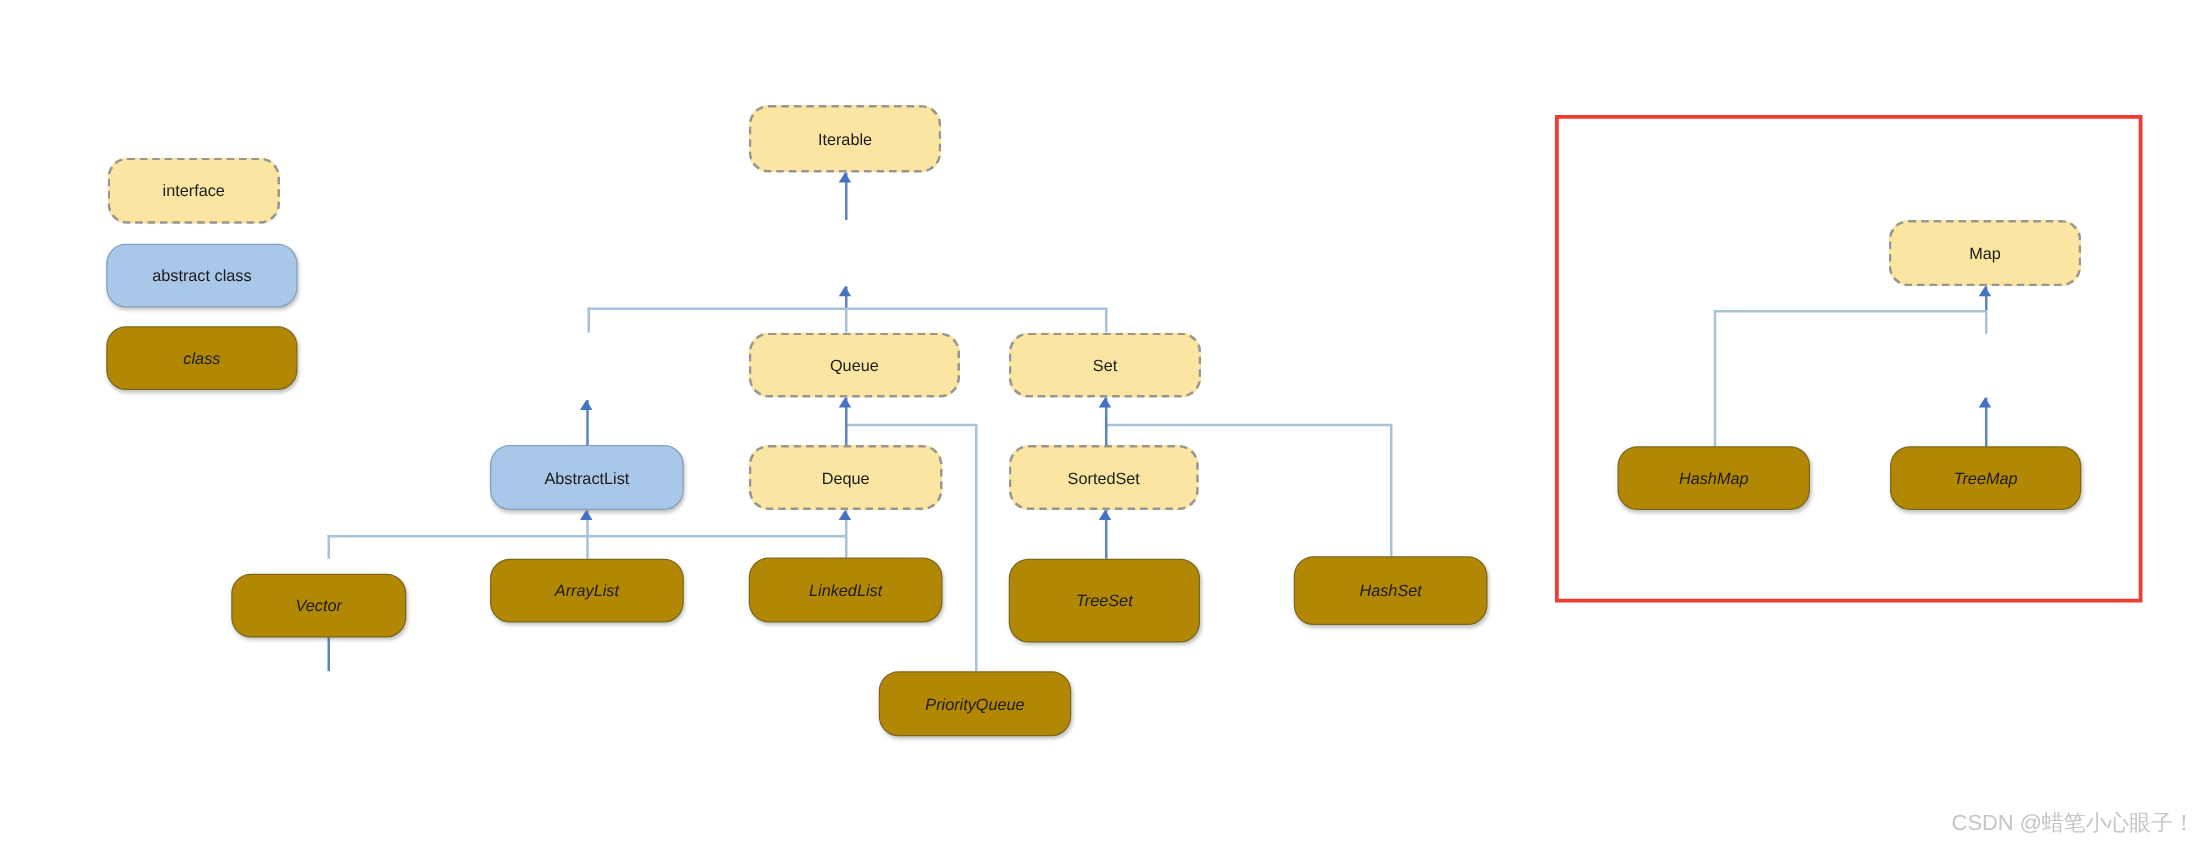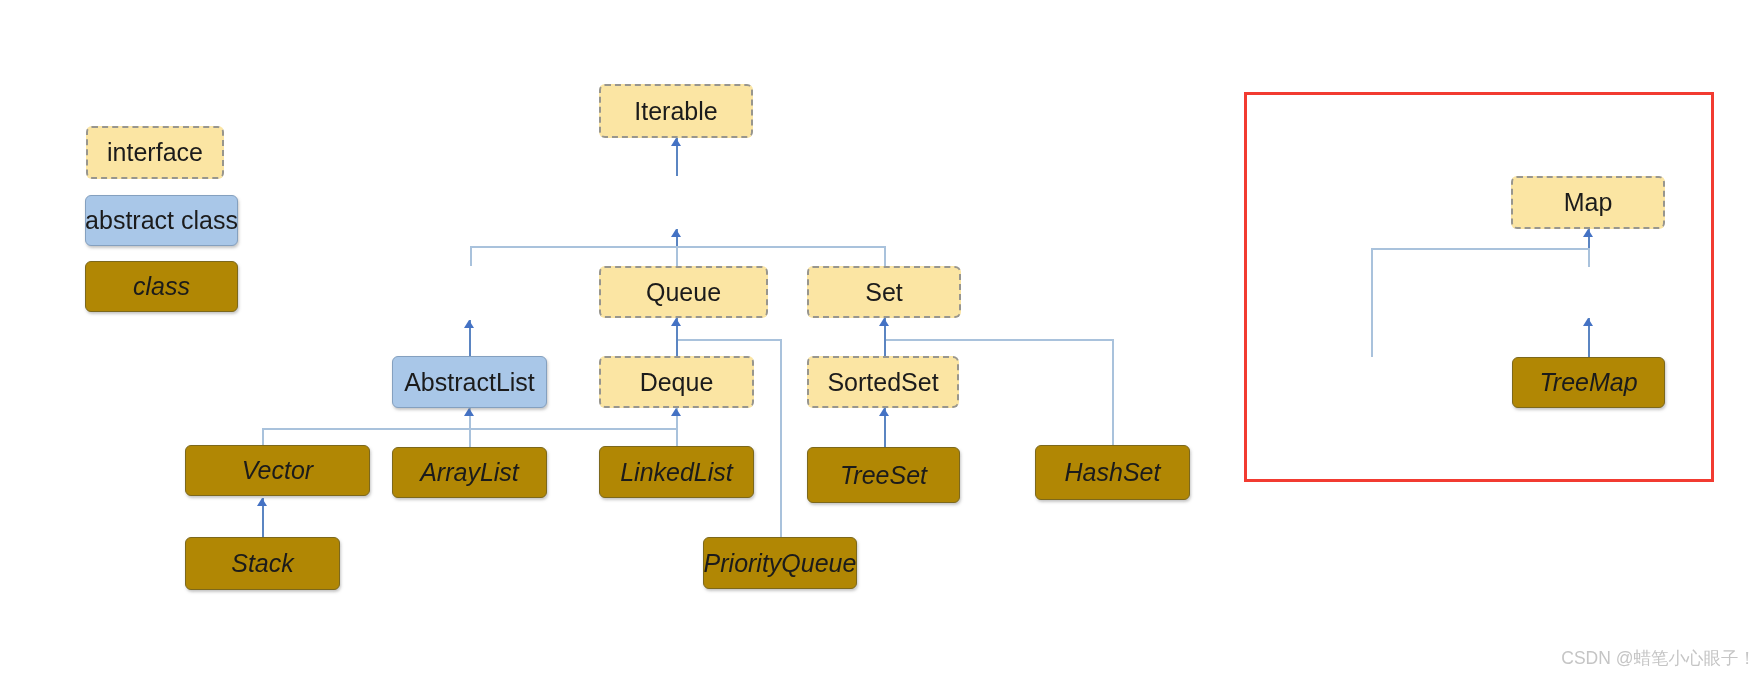--- a/index.html
+++ b/index.html
@@ -1,23 +1,23 @@
 <!DOCTYPE html>
 <html><head>
 <meta charset="utf-8">
 <style>
   html,body { margin:0; padding:0; background:#ffffff; }
   #stage {
     position:relative; width:1760px; height:676px; background:#ffffff;
     font-family:"Liberation Sans", sans-serif; overflow:hidden;
   }
   .node {
-    position:absolute; box-sizing:border-box; border-radius:6px;
+    position:absolute; box-sizing:border-box; border-radius:16px;
     display:flex; align-items:center; justify-content:center;
-    font-size:25px; color:#1b1b1b; white-space:nowrap;
+    font-size:13px; color:#1b1b1b; white-space:nowrap;
   }
   .kind-interface { background:#FBE5A3; border:2px dashed #98968e; }
   .kind-abstract  { background:#A9C7E8; border:1px solid #84a0bf; box-shadow:1px 2px 3px rgba(90,90,90,.35); }
   .kind-class     { background:#B18704; border:1px solid #7c681c; box-shadow:1px 2px 3px rgba(90,90,90,.35);font-style:italic; }
   .hline { position:absolute; height:1.5px; background:#A9C2DC; }
   .vline { position:absolute; width:1.5px;  background:#A9C2DC; }
   .shaft { position:absolute; width:1.5px;  background:#5b85c2; }
   .arrowhead {
     position:absolute; width:0; height:0;
     border-left:5px solid transparent; border-right:5px solid transparent;
@@ -87,29 +87,29 @@
 
   <div class="node kind-interface" style="left:599px;top:84px;width:154px;height:54px">Iterable</div>
 
   <div class="node kind-interface" style="left:599px;top:266px;width:169px;height:52px">Queue</div>
   <div class="node kind-interface" style="left:807px;top:266px;width:154px;height:52px">Set</div>
 
   <div class="node kind-abstract" style="left:392px;top:356px;width:155px;height:52px">AbstractList</div>
   <div class="node kind-interface" style="left:599px;top:356px;width:155px;height:52px">Deque</div>
   <div class="node kind-interface" style="left:807px;top:356px;width:152px;height:52px">SortedSet</div>
 
-  <div class="node kind-class" style="left:185px;top:445px;width:185px;height:51px">Vector</div>
+  <div class="node kind-class" style="left:185px;top:459px;width:140px;height:51px">Vector</div>
   <div class="node kind-class" style="left:392px;top:447px;width:155px;height:51px">ArrayList</div>
   <div class="node kind-class" style="left:599px;top:446px;width:155px;height:52px">LinkedList</div>
-  <div class="node kind-class" style="left:807px;top:447px;width:153px;height:56px">TreeSet</div>
+  <div class="node kind-class" style="left:807px;top:447px;width:153px;height:67px">TreeSet</div>
   <div class="node kind-class" style="left:1035px;top:445px;width:155px;height:55px">HashSet</div>
 
-  <div class="node kind-class" style="left:185px;top:537px;width:155px;height:53px">Stack</div>
   <div class="node kind-class" style="left:703px;top:537px;width:154px;height:52px">PriorityQueue</div>
 
   <div class="highlight-box" style="left:1244px;top:92px;width:470px;height:390px"></div>
 
   <div class="node kind-interface" style="left:1511px;top:176px;width:154px;height:53px">Map</div>
+  <div class="node kind-class" style="left:1294px;top:357px;width:154px;height:51px">HashMap</div>
   <div class="node kind-class" style="left:1512px;top:357px;width:153px;height:51px">TreeMap</div>
 
   <div class="watermark">CSDN @蜡笔小心眼子！</div>
 
 </div>
 
 </body></html>

